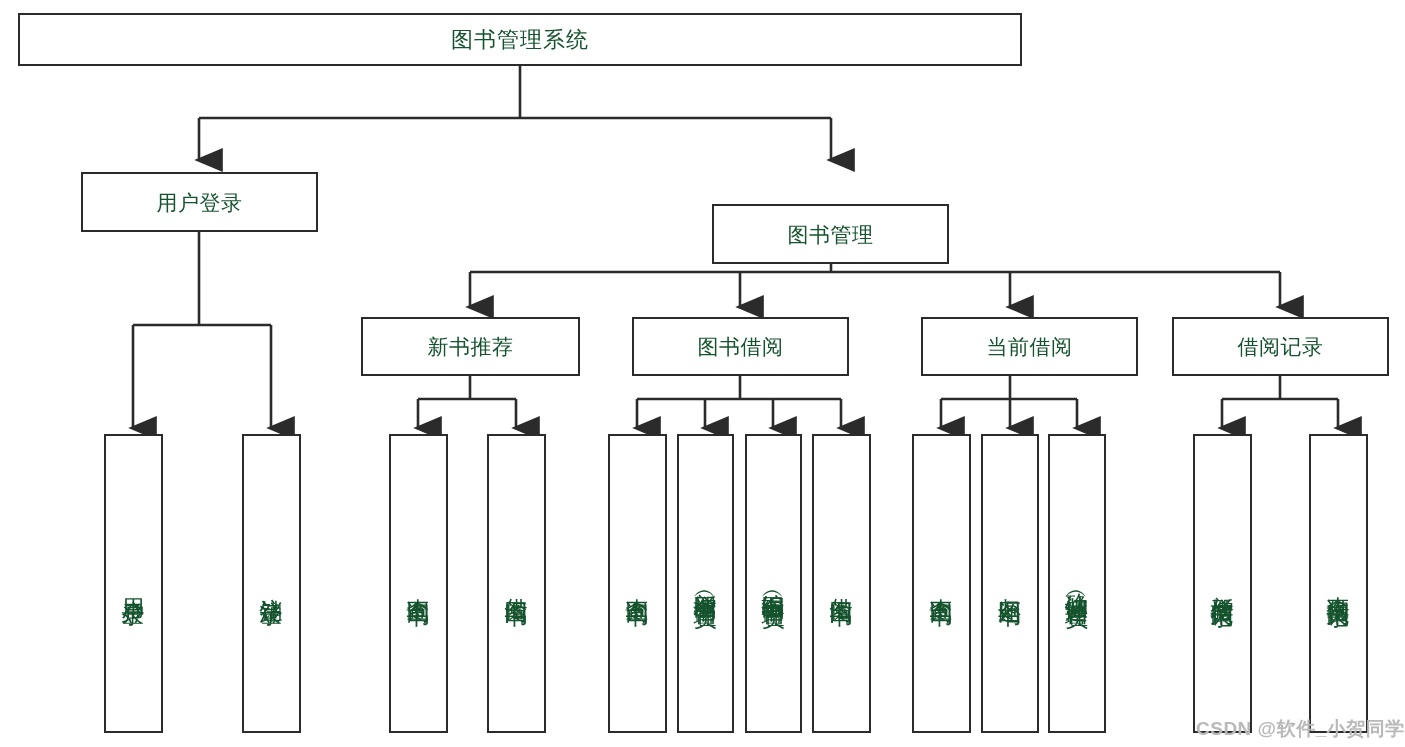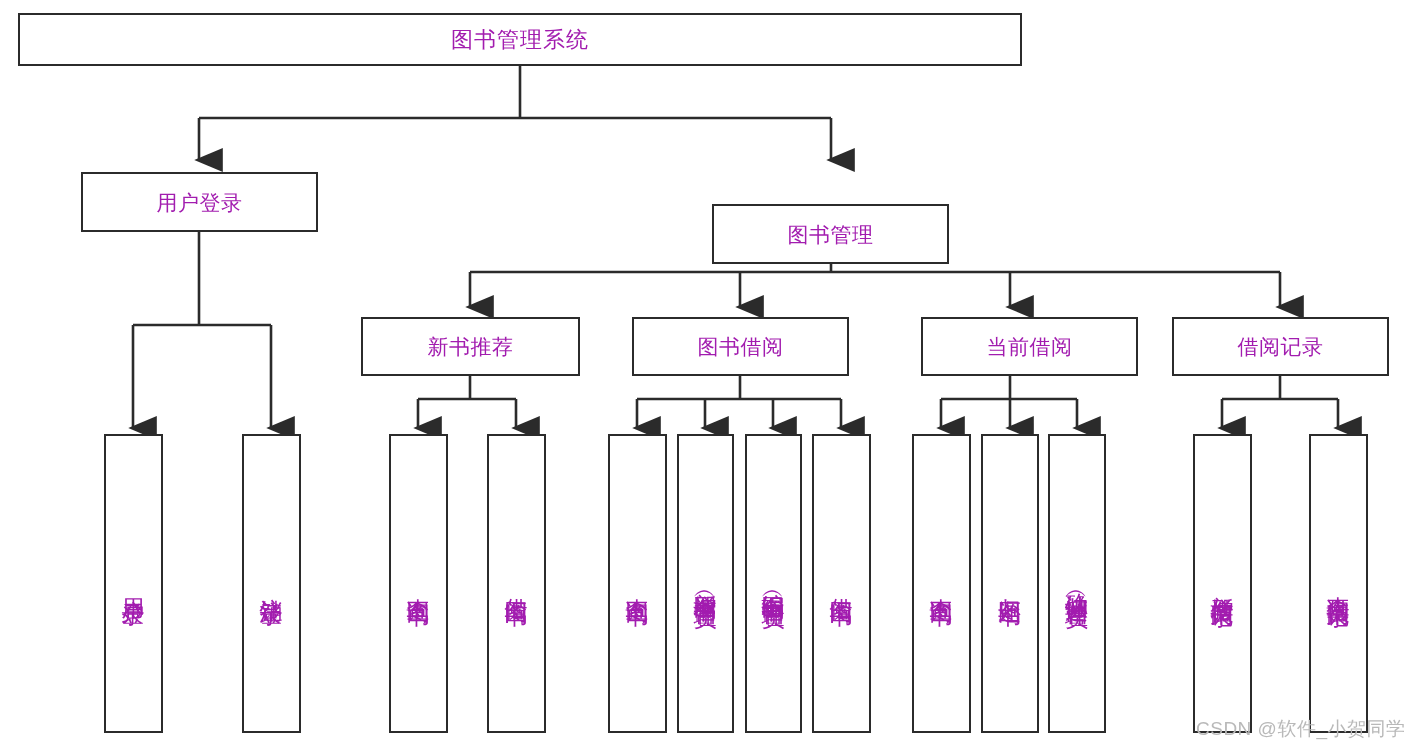--- a/index.html
+++ b/index.html
@@ -26,21 +26,21 @@
     pointer-events: none;
   }
   .node {
     position: absolute;
     box-sizing: border-box;
     border: 2px solid #2b2b2b;
     background: #ffffff;
     display: flex;
     align-items: center;
     justify-content: center;
-    color: #a21caf;
+    color: #14532d;
   }
   .node .lbl {
     display: block;
     text-align: center;
     line-height: 1.0;
     white-space: nowrap;
   }
   
   .h-node .lbl {
     font-size: 21px;
@@ -63,20 +63,21 @@
     letter-spacing: 2px;
     white-space: normal;
     max-height: 268px;
   }
   .watermark {
     position: absolute;
     font-size: 19px;
     color: #b9b9b9;
     white-space: nowrap;
     letter-spacing: 0.5px;
+    font-weight: bold;
   }
 </style>
 </head>
 <body>
 
 <div id="canvas">
 
   <svg class="wires" viewBox="0 0 1405 747" xmlns="http://www.w3.org/2000/svg">
     <defs>
       <marker id="arrow" viewBox="0 0 12 12" refX="6" refY="10" markerWidth="11" markerHeight="11" orient="auto-start-reverse">

